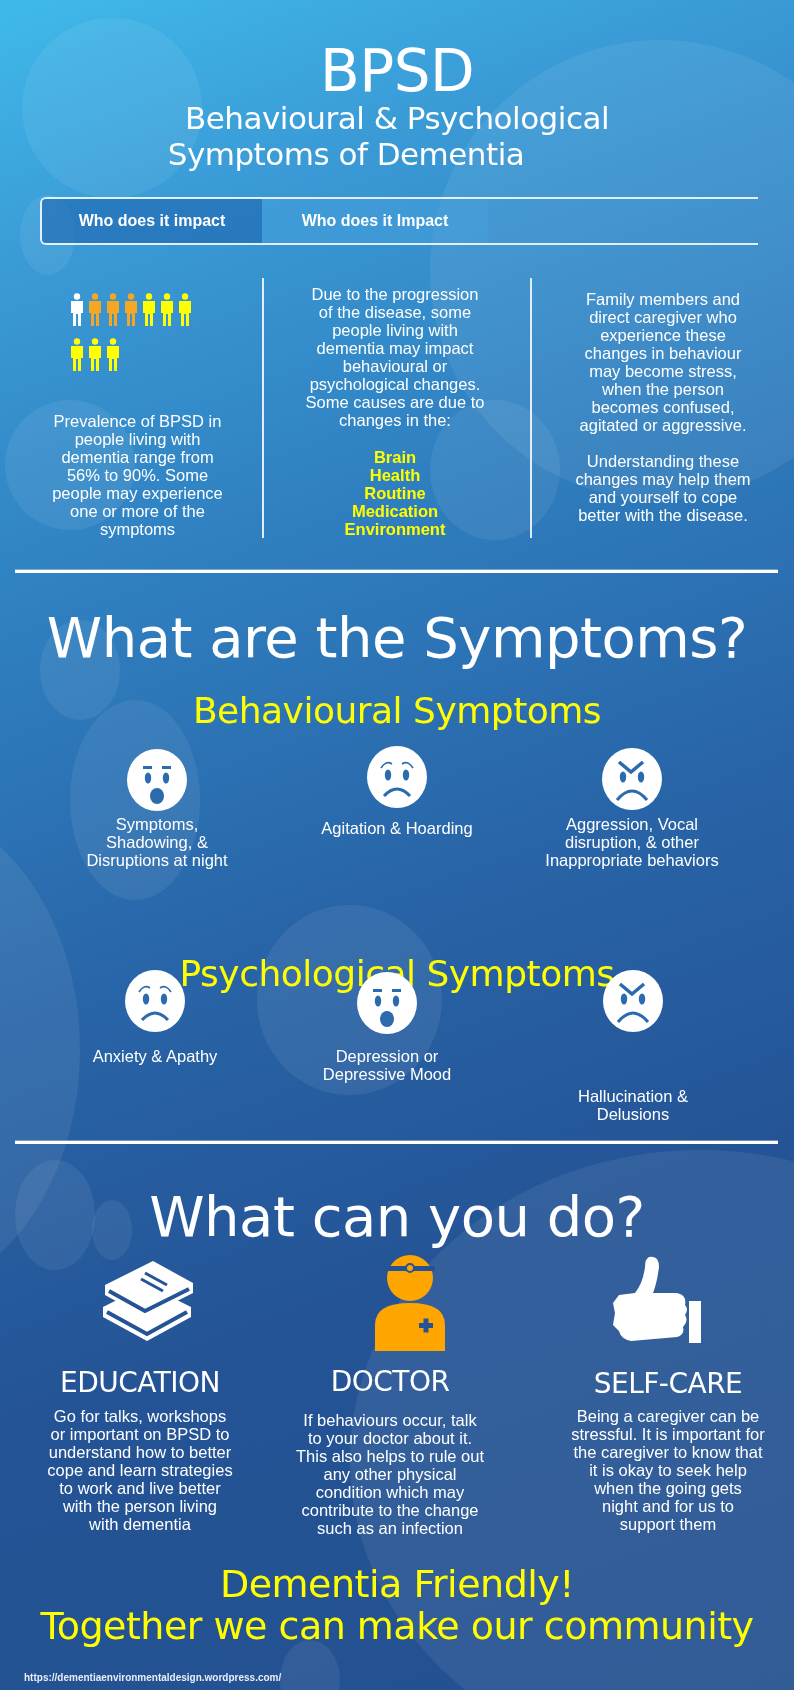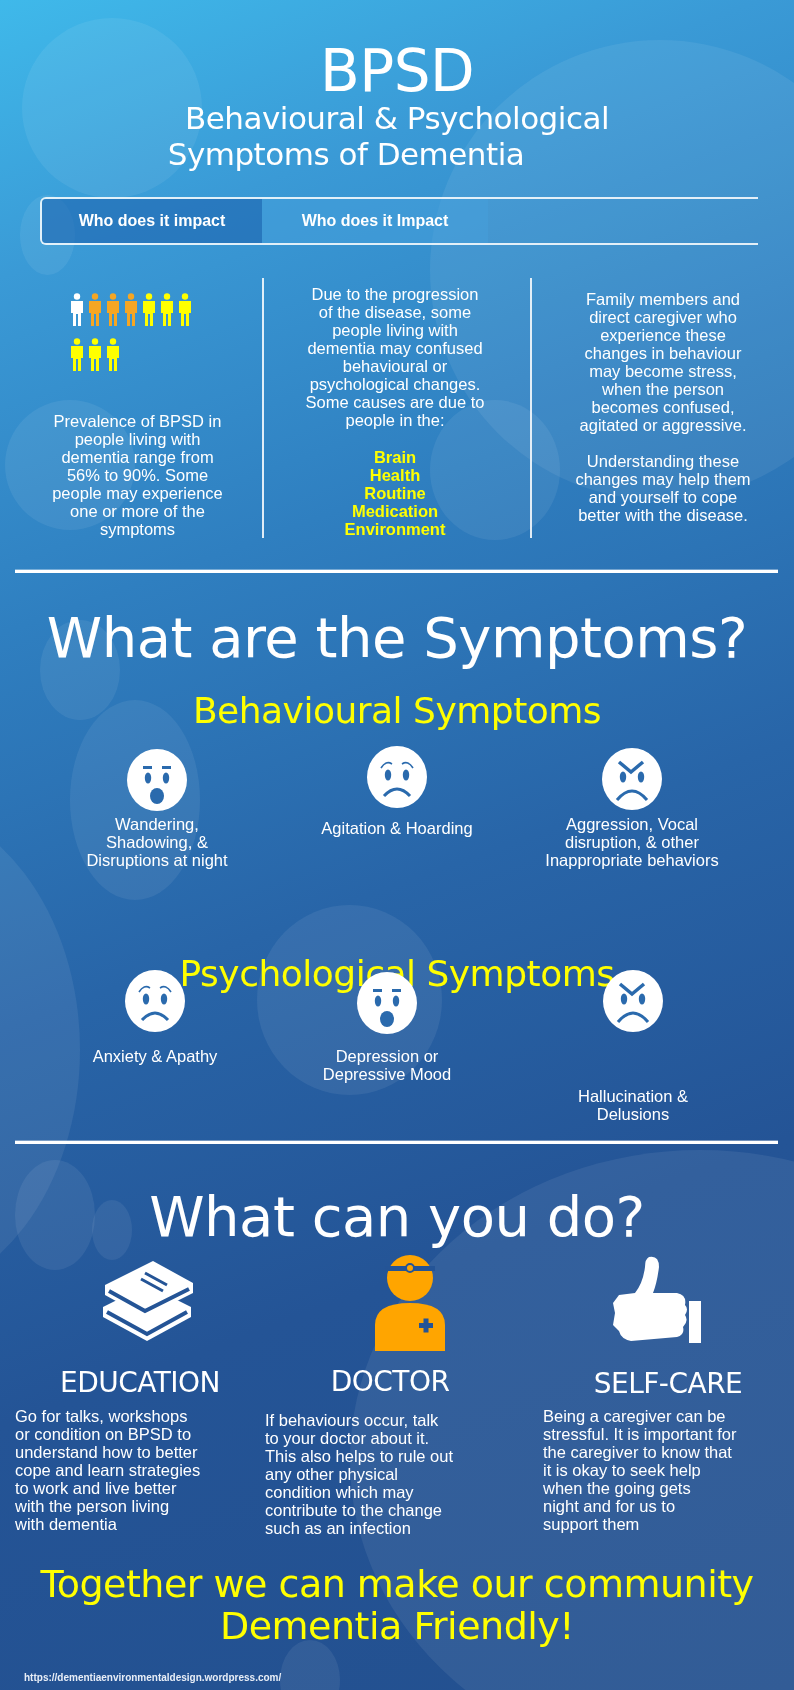--- a/index.html
+++ b/index.html
@@ -33,21 +33,21 @@
   #people { left: 70px; top: 293px; width: 130px; display: flex; flex-wrap: wrap; gap: 6px 4px; }
   .person { width: 14px; height: 33px; }
 
   .big-h { left: 0; width: 794px; font-size: 56px; line-height: 64px; }
   .sub-h { left: 0; width: 794px; font-size: 36px; line-height: 42px; color: #ffff00; }
 
   .face { position: absolute; width: 62px; height: 62px; }
   .sym-label { font-size: 16.5px; line-height: 18px; position: absolute; text-align: center; }
 
   .action-title { font-size: 28px; line-height: 32px; position: absolute; text-align: center; }
-  .action-text { font-size: 16.5px; line-height: 18px; position: absolute; text-align: left; }
+  .action-text { font-size: 16.5px; line-height: 18px; position: absolute; text-align: center; }
 
   #closing { left: 0; width: 794px; top: 1563px; font-size: 38px; line-height: 42px; color: #ffff00; }
   #url { left: 24px; top: 1672px; font-size: 10px; font-weight: bold; color: #e8eef7; }
 </style>
 </head>
 <body>
 
 <div class="bubble" style="left:22px;top:18px;width:180px;height:180px;"></div>
 <div class="bubble" style="left:430px;top:40px;width:460px;height:460px;"></div>
 <div class="bubble" style="left:20px;top:195px;width:55px;height:80px;"></div>
@@ -123,25 +123,25 @@
     <div>one or more of the</div>
     <div>symptoms</div>
   </div>
 
 <div class="vline" style="left:262px;top:278px;height:260px;"></div>
 
 <div class="abs center col-text" style="left:280px;top:285px;width:230px;" id="why-text">
     <div>Due to the progression</div>
     <div>of the disease, some</div>
     <div>people living with</div>
-    <div>dementia may confused</div>
+    <div>dementia may impact</div>
     <div>behavioural or</div>
     <div>psychological changes.</div>
     <div>Some causes are due to</div>
-    <div>people in the:</div>
+    <div>changes in the:</div>
   </div>
 <div class="abs center causes yellow" style="left:280px;top:448px;width:230px;" id="causes">
     <div>Brain</div>
     <div>Health</div>
     <div>Routine</div>
     <div>Medication</div>
     <div>Environment</div>
   </div>
 
 <div class="vline" style="left:530px;top:278px;height:260px;"></div>
@@ -198,35 +198,35 @@
 </svg>
 
 <svg class="abs" style="left:607px;top:1253px;" width="95" height="98" viewBox="0 0 95 98">
   <path d="M42 4 Q52 2 52 14 Q50 30 46 40 L70 40 Q80 42 78 52 Q82 56 78 62 Q82 68 76 74 Q78 82 70 84 L24 88 Q14 86 12 78 L6 72 L8 60 L6 50 L12 42 L28 40 Q36 30 38 14 Q38 6 42 4 Z" fill="#fff"></path>
   <rect x="82" y="48" width="12" height="42" fill="#fff"></rect>
 </svg>
 
 <div id="act-row"></div>
 
 <div id="closing" class="abs center lato">
+  <div>Dementia Friendly!</div>
   <div>Together we can make our community</div>
-  <div>Dementia Friendly!</div>
 </div>
 <div id="url" class="abs">https://dementiaenvironmentaldesign.wordpress.com/</div>
 
 <svg class="face" viewBox="0 0 62 62" style="left: 126px; top: 749px;">
     <ellipse cx="31" cy="31" rx="30" ry="31" fill="#fff"></ellipse>
     <ellipse cx="22" cy="29" rx="3.2" ry="5.5" fill="#2a6aad"></ellipse>
     <ellipse cx="40" cy="29" rx="3.2" ry="5.5" fill="#2a6aad"></ellipse>
     <rect x="17" y="17" width="9" height="3" fill="#2a6aad"></rect>
     <rect x="36" y="17" width="9" height="3" fill="#2a6aad"></rect>
     <ellipse cx="31" cy="47" rx="7" ry="8" fill="#2a6aad"></ellipse>
   </svg>
 <div class="sym-label" style="left: 42px; width: 230px; top: 815px;">
-    <div>Wandering,</div>
+    <div>Symptoms,</div>
     <div>Shadowing, &amp;</div>
     <div>Disruptions at night</div>
   </div>
 <svg class="face" viewBox="0 0 62 62" style="left: 366px; top: 746px;">
     <ellipse cx="31" cy="31" rx="30" ry="31" fill="#fff"></ellipse>
     <ellipse cx="22" cy="29" rx="3.2" ry="5.5" fill="#2a6aad"></ellipse>
     <ellipse cx="40" cy="29" rx="3.2" ry="5.5" fill="#2a6aad"></ellipse>
     <path d="M15 22 Q20 14 26 18 M36 18 Q42 14 47 22" stroke="#2a6aad" stroke-width="1.6" fill="none"></path>
     <path d="M18 50 Q31 36 44 50" stroke="#2a6aad" stroke-width="3" fill="none"></path>
   </svg>
@@ -274,21 +274,21 @@
     <path d="M18 14 L30 24 L42 14" stroke="#2a6aad" stroke-width="3.5" fill="none"></path>
     <path d="M16 52 Q31 34 46 52" stroke="#2a6aad" stroke-width="3" fill="none"></path>
   </svg>
 <div class="sym-label" style="left: 518px; width: 230px; top: 1047px; margin-top: 40px;">
     <div>Hallucination &amp;</div>
     <div>Delusions</div>
   </div>
 <div class="action-title lato" style="left: 20px; width: 240px; top: 1367px;">EDUCATION</div>
 <div class="action-text" style="left: 15px; width: 250px; top: 1407px;">
     <div>Go for talks, workshops</div>
-    <div>or condition on BPSD to</div>
+    <div>or important on BPSD to</div>
     <div>understand how to better</div>
     <div>cope and learn strategies</div>
     <div>to work and live better</div>
     <div>with the person living</div>
     <div>with dementia</div>
   </div>
 <div class="action-title lato" style="left: 270px; width: 240px; top: 1366px;">DOCTOR</div>
 <div class="action-text" style="left: 265px; width: 250px; top: 1411px;">
     <div>If behaviours occur, talk</div>
     <div>to your doctor about it.</div>

